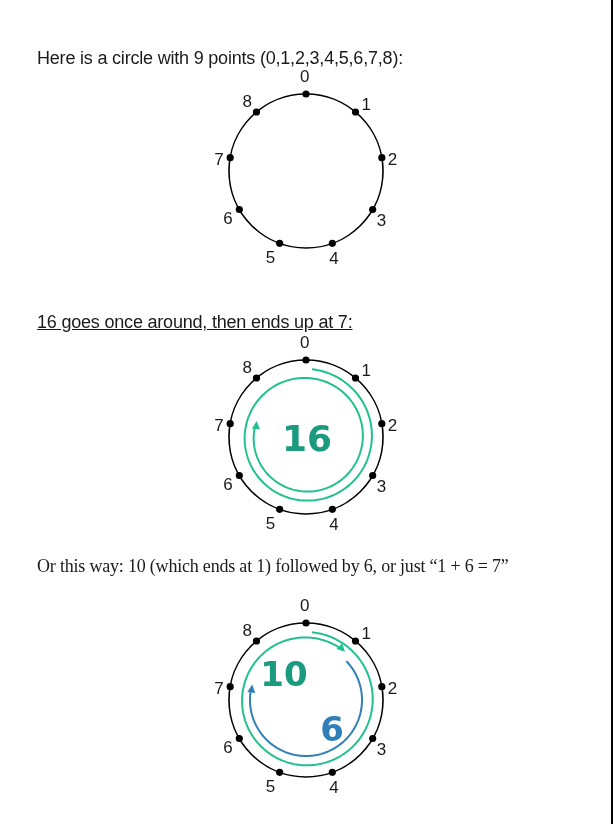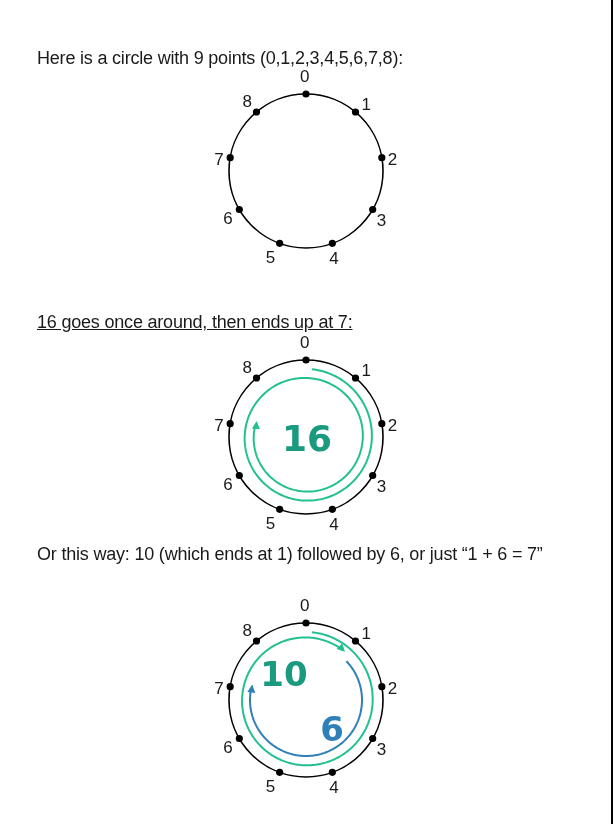--- a/index.html
+++ b/index.html
@@ -21,21 +21,21 @@
   .pt-label { font-family: "Liberation Sans", "DejaVu Sans", sans-serif; font-size: 17px; fill: #1a1a1a; }
   .big-num { font-family: "DejaVu Sans", sans-serif; font-weight: bold; }
 </style>
 </head>
 <body>
 
 <div class="right-border"></div>
 
 <div class="caption" style="top:28px;">Here is a circle with 9 points (0,1,2,3,4,5,6,7,8):</div>
 <div class="caption" style="top:292px;text-decoration:underline;">16 goes once around, then ends up at 7:</div>
-<div class="caption" style="top:524px;">Or this way: 10 (which ends at 1) followed by 6, or just “1 + 6 = 7”</div>
+<div class="caption" style="top:536px;font-family:Liberation Serif, serif;">Or this way: 10 (which ends at 1) followed by 6, or just “1 + 6 = 7”</div>
 
 <svg class="diagram" id="diag1" style="top:0;" width="613" height="280" viewBox="0 0 613 280">
     <g>
       <circle cx="306" cy="171" r="77" fill="none" stroke="#000000" stroke-width="1.6"></circle>
       <circle cx="306" cy="94" r="3.6" fill="#000000"></circle>
       <text x="300" y="82" class="pt-label">0</text>
       <circle cx="355.4946459458635" cy="112.0145778798387" r="3.6" fill="#000000"></circle>
       <text x="361.4946459458635" y="110.0145778798387" class="pt-label">1</text>
       <circle cx="381.83019698194005" cy="157.62909031964637" r="3.6" fill="#000000"></circle>
       <text x="387.83019698194005" y="164.62909031964637" class="pt-label">2</text>

